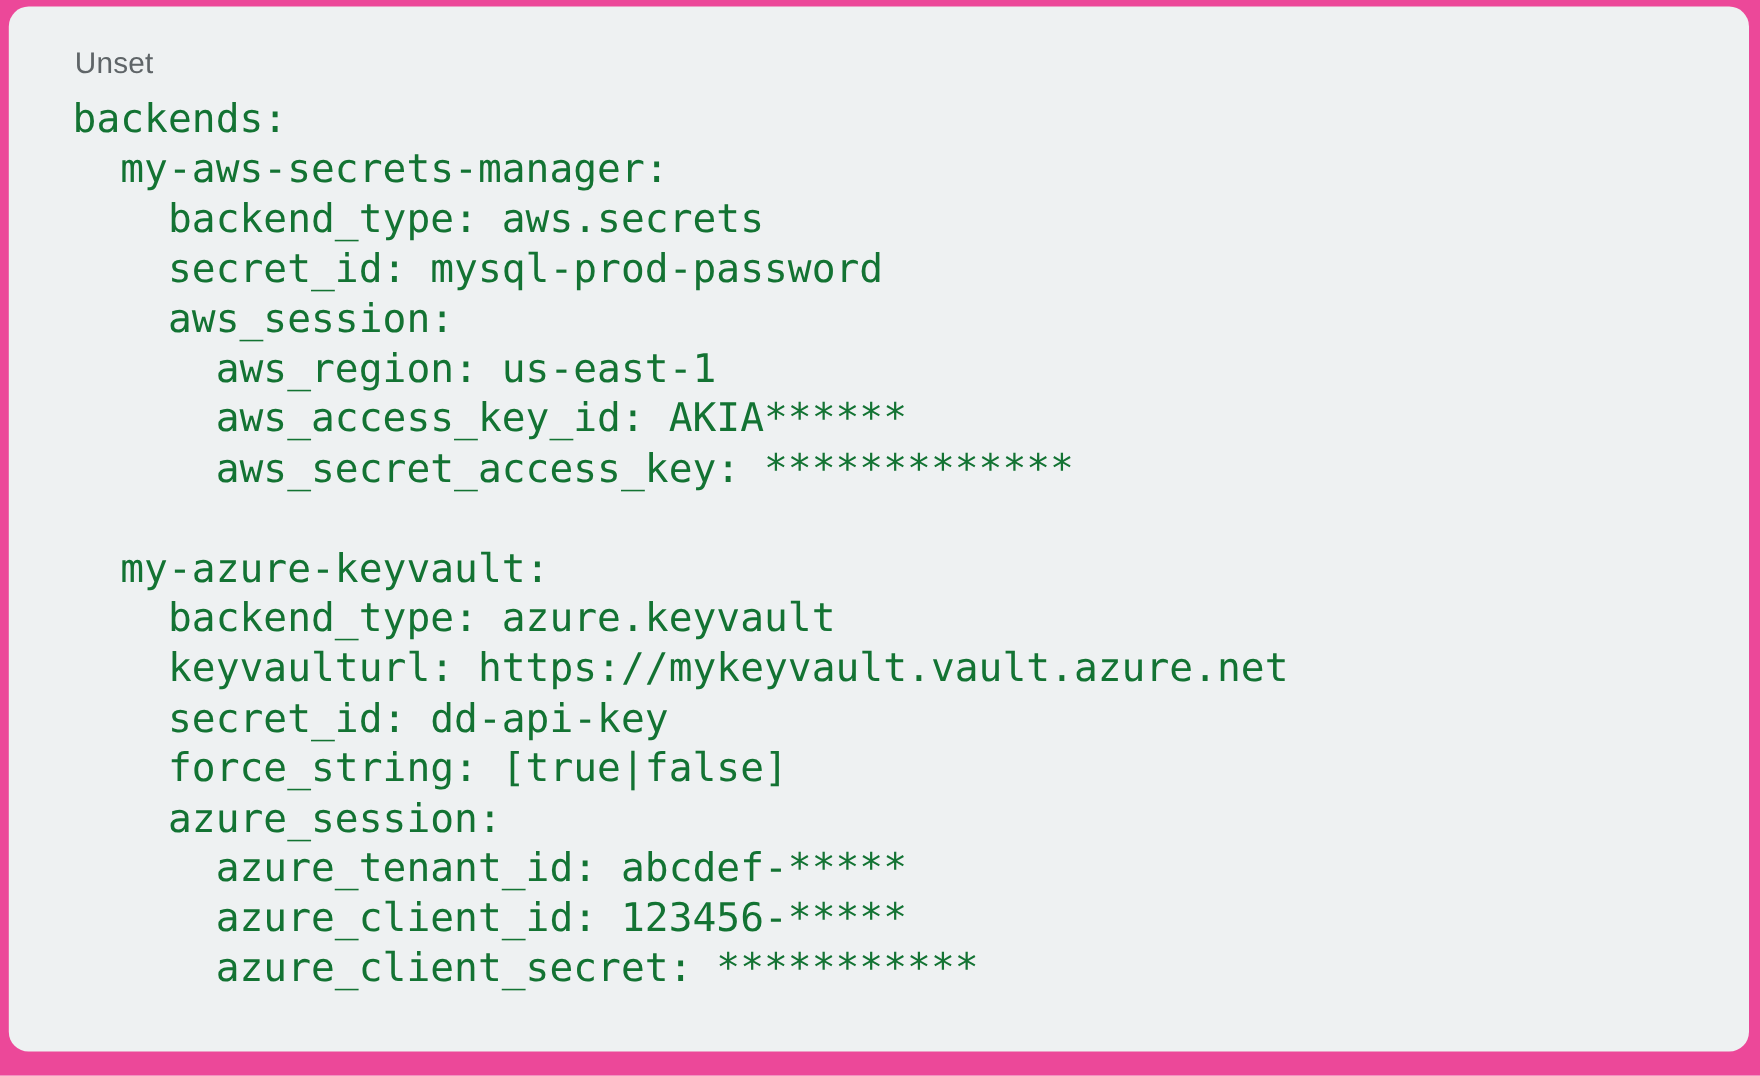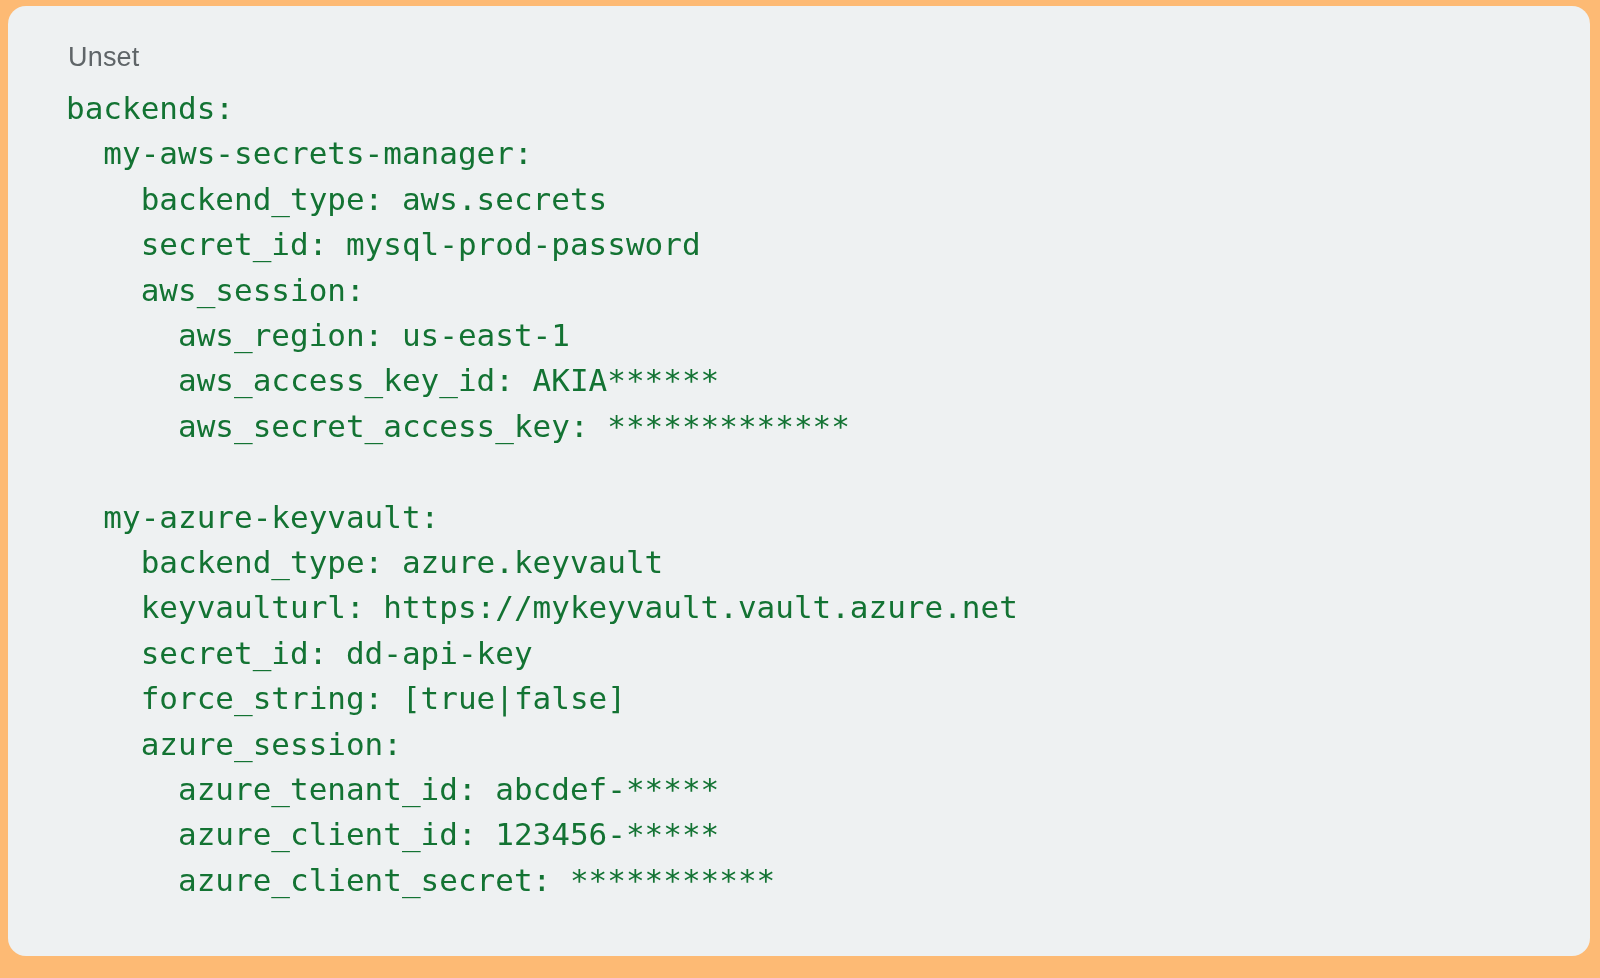--- a/index.html
+++ b/index.html
@@ -10,21 +10,21 @@
     height: 978px;
     overflow: hidden;
   }
   body {
     font-family: "Liberation Sans", sans-serif;
   }
   .page {
     position: relative;
     width: 1600px;
     height: 978px;
-    background: #fdba74;
+    background: #ec4899;
   }
   .code-card {
     position: absolute;
     left: 8px;
     top: 6px;
     width: 1582px;
     height: 950px;
     background: #eef1f2;
     border-radius: 18px;
     box-sizing: border-box;
@@ -35,21 +35,21 @@
     font-family: "Liberation Sans", sans-serif;
     font-size: 27px;
     line-height: 34px;
     color: #5f6568;
     letter-spacing: 0.2px;
     margin: 0 0 12px 2px;
     user-select: none;
   }
   .code-block {
     font-family: "DejaVu Sans Mono", "Liberation Mono", monospace;
-    font-size: 31px;
+    font-size: 36px;
     line-height: 45.4px;
     color: #137333;
     white-space: pre;
     margin: 0;
     letter-spacing: 0px;
     tab-size: 2;
   }
   .code-line {
     display: block;
     min-height: 45.4px;

